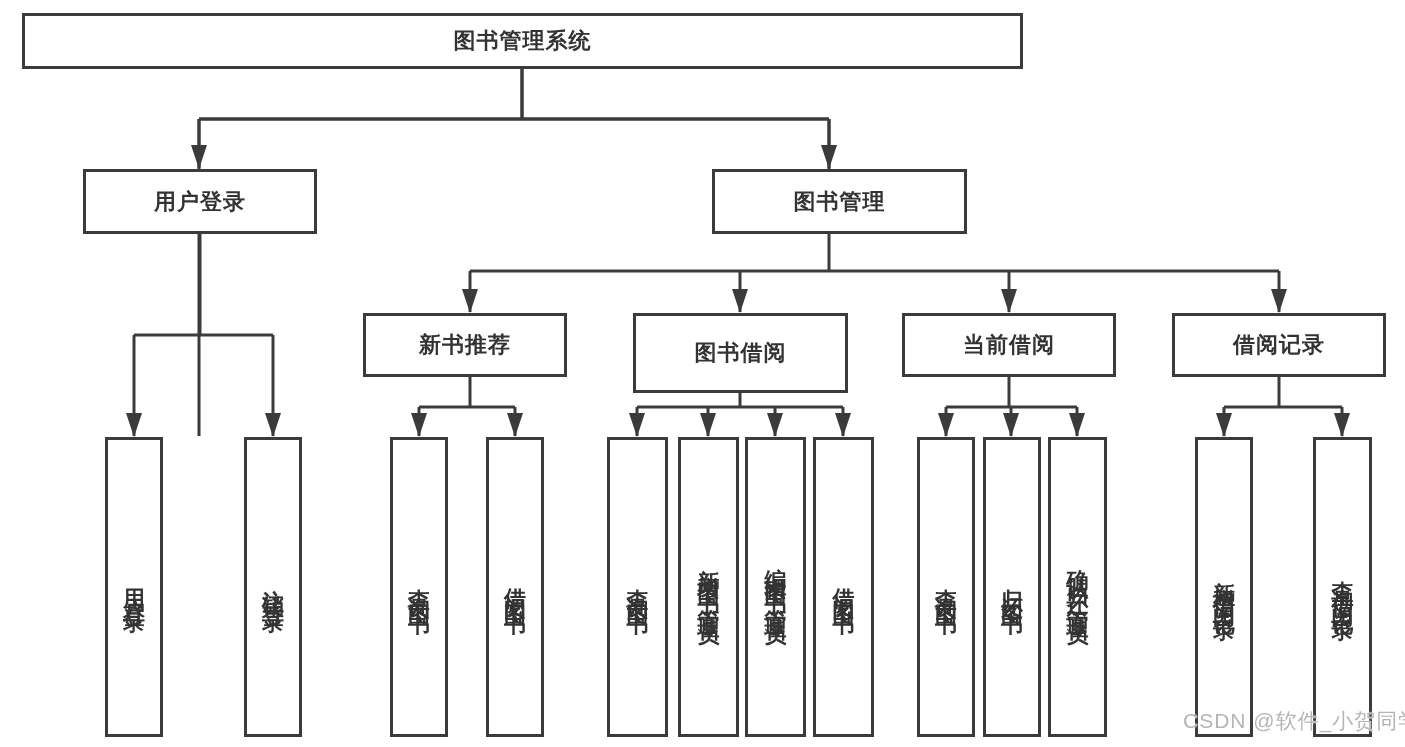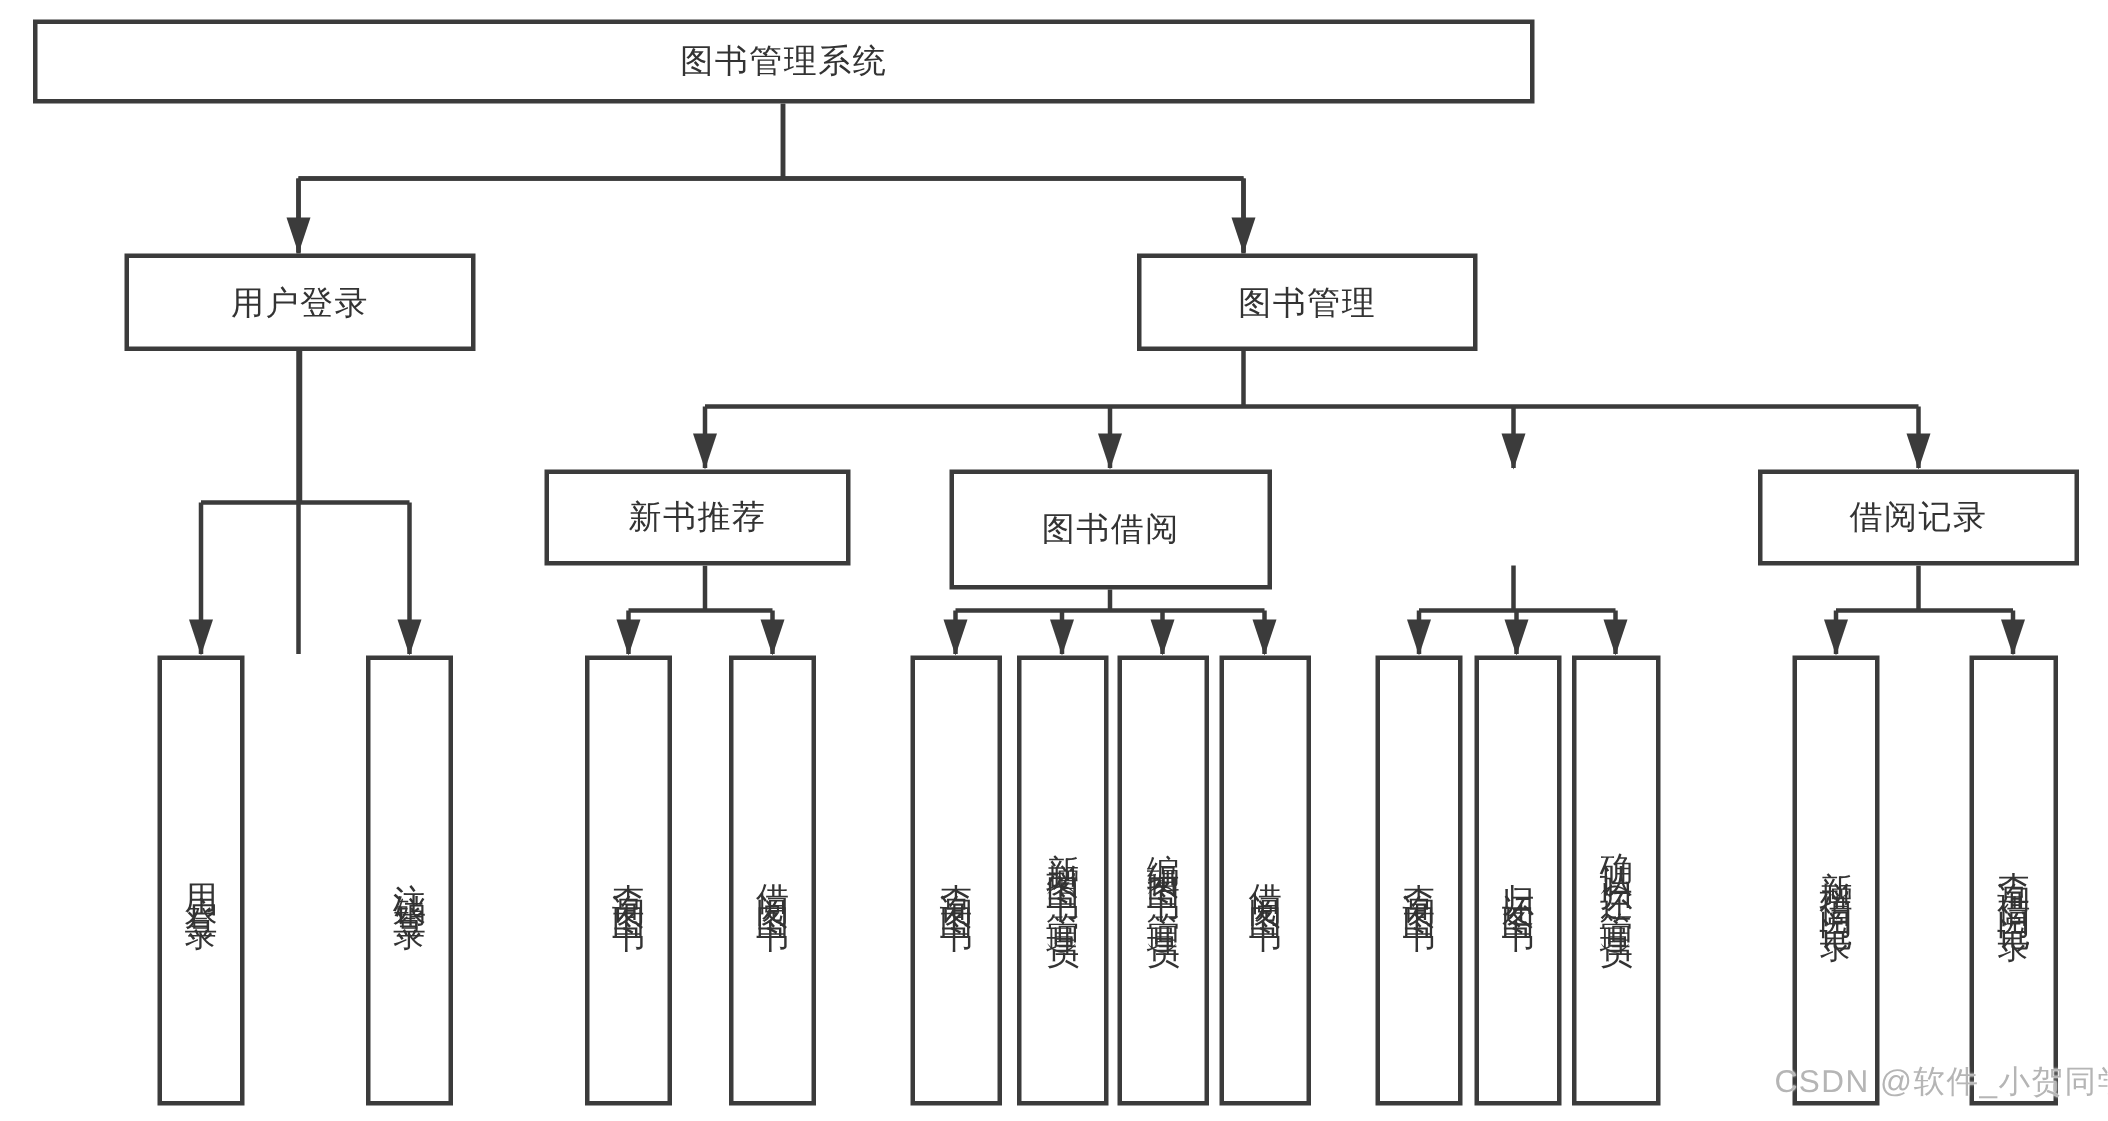--- a/index.html
+++ b/index.html
@@ -25,20 +25,21 @@
     border: 3px solid #3b3b3b;
     background: #ffffff;
     color: #333333;
     display: flex;
     align-items: center;
     justify-content: center;
     font-size: 22px;
     letter-spacing: 1px;
     z-index: 2;
     text-align: center;
+    font-weight: bold;
   }
   .leaf {
     writing-mode: vertical-rl;
     text-orientation: mixed;
     letter-spacing: 8px;
     font-size: 22px;
     padding: 8px 0;
     line-height: 1;
   }
   .watermark {
@@ -118,24 +119,25 @@
     <path class="wire" d="M1224,407 H1342"></path>
     <path class="wire" d="M1224,407 V436"></path>
     <path class="wire" d="M1342,407 V436"></path>
     <path class="ah" d="M1224,437 L1216,413 L1232,413 Z"></path>
     <path class="ah" d="M1342,437 L1334,413 L1350,413 Z"></path>
   </svg>
 
   <div class="node" style="left:22px; top:13px; width:1001px; height:56px;">图书管理系统</div>
 
   <div class="node" style="left:83px; top:169px; width:234px; height:65px;">用户登录</div>
-  <div class="node" style="left:712px; top:169px; width:227px; height:65px;margin-left:46px;">图书管理</div>
+  <div class="node" style="left:712px; top:169px; width:255px; height:65px;">图书管理</div>
 
   <div class="node" style="left:363px; top:313px; width:204px; height:64px;">新书推荐</div>
   <div class="node" style="left:633px; top:313px; width:215px; height:80px;">图书借阅</div>
+  <div class="node" style="left:902px; top:313px; width:214px; height:64px;">当前借阅</div>
   <div class="node" style="left:1172px; top:313px; width:214px; height:64px;">借阅记录</div>
 
   <div class="node leaf" style="left:105px; top:437px; width:58px; height:300px;">用户登录</div>
   <div class="node leaf" style="left:244px; top:437px; width:58px; height:300px;">注销登录</div>
 
   <div class="node leaf" style="left:390px; top:437px; width:58px; height:300px;">查询图书</div>
   <div class="node leaf" style="left:486px; top:437px; width:58px; height:300px;">借阅图书</div>
 
   <div class="node leaf" style="left:607px; top:437px; width:61px; height:300px;">查询图书</div>
   <div class="node leaf" style="left:678px; top:437px; width:61px; height:300px;">新增图书（管理员）</div>

